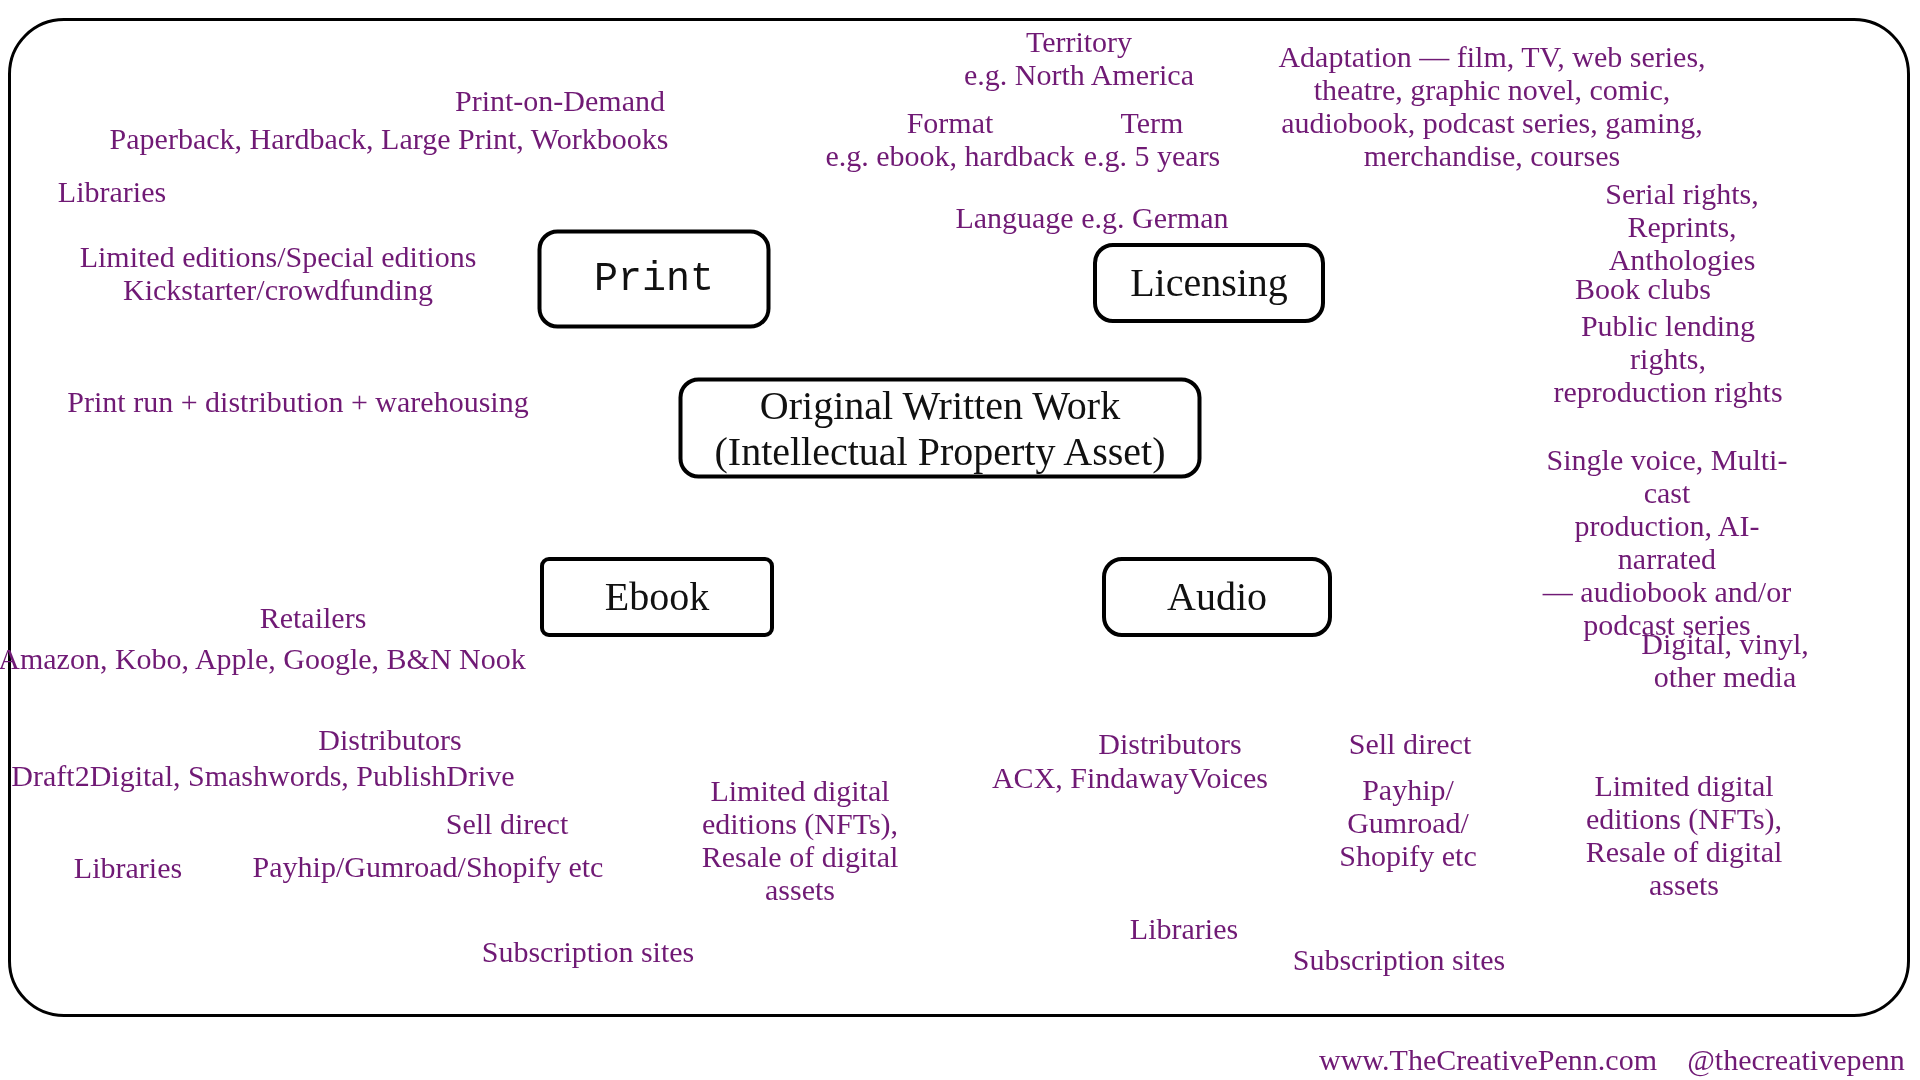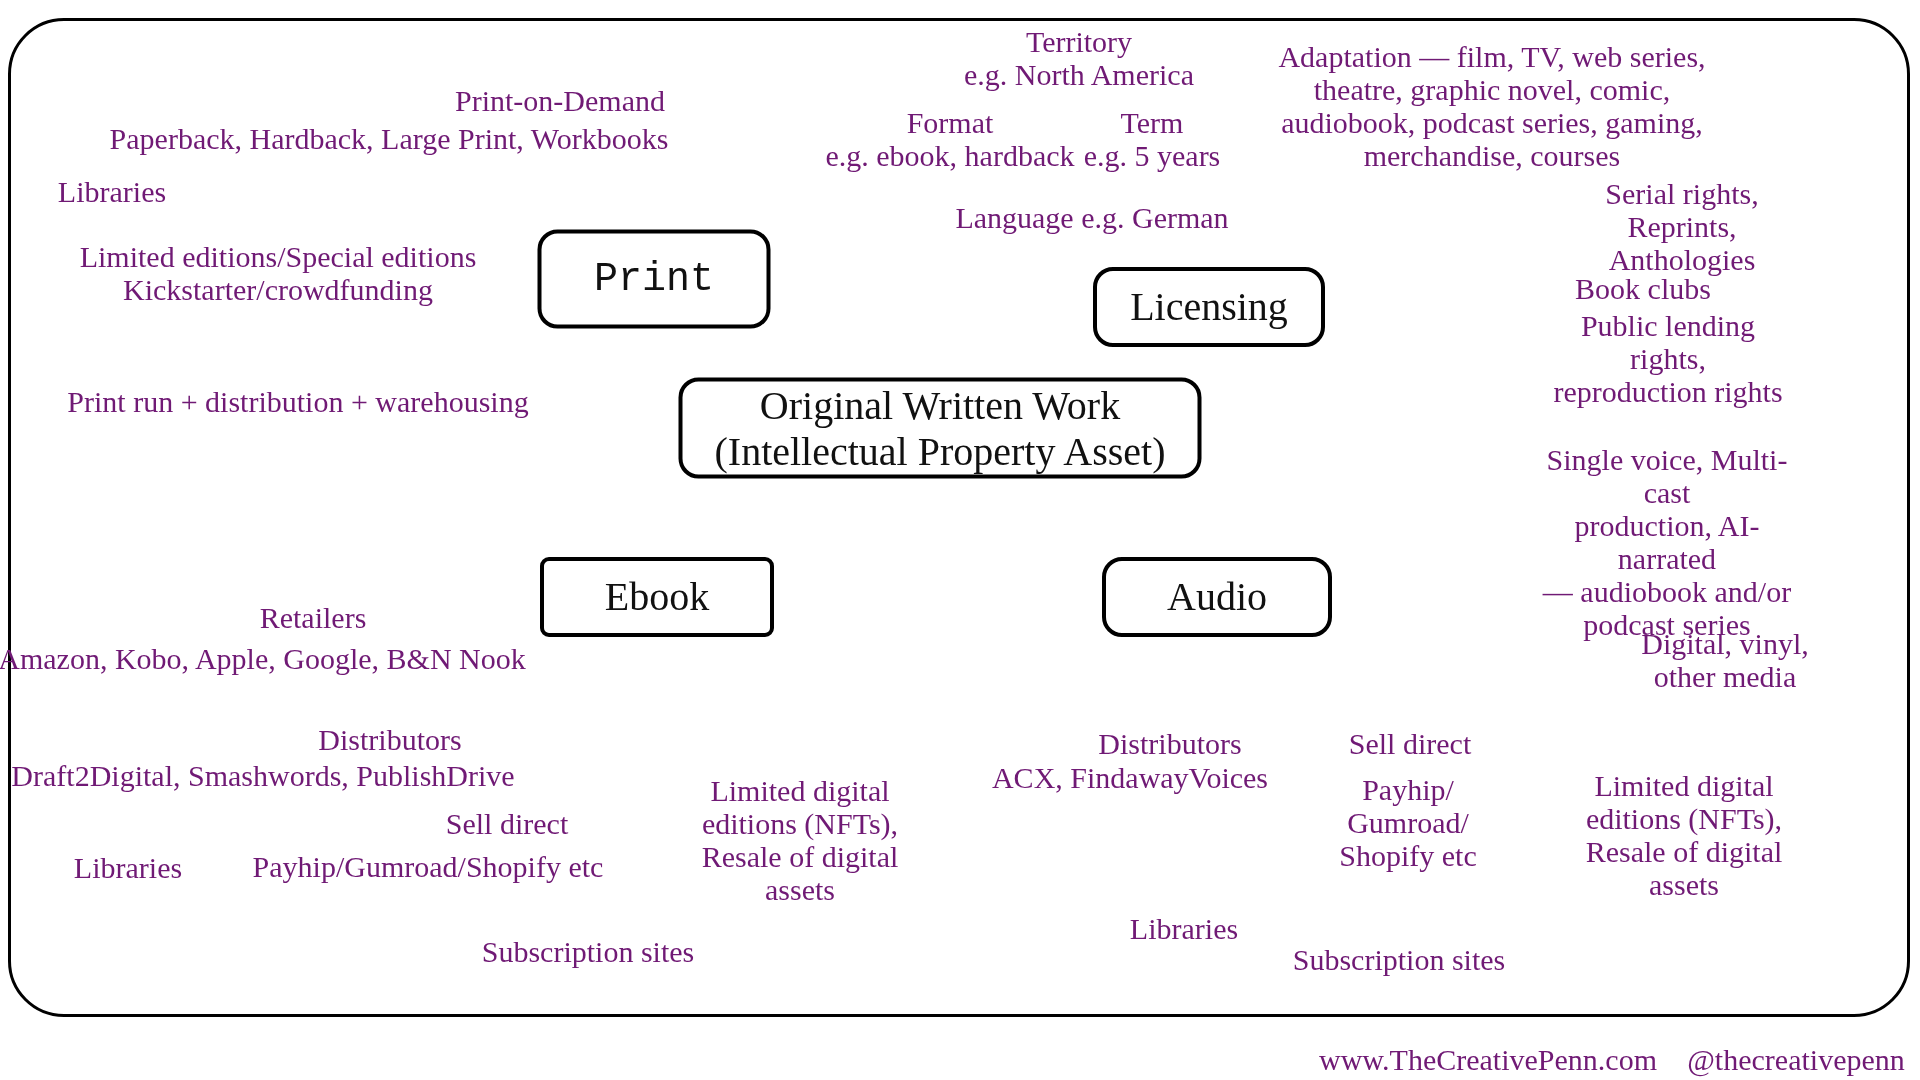--- a/index.html
+++ b/index.html
@@ -49,21 +49,21 @@
 <body>
 
 <div class="stage">
 
   <div class="frame"></div>
 
   <div class="node" style="left:654px; top:279px; width:233px; height:99px;font-family:Liberation Mono, monospace;">
     <span>Print</span>
   </div>
 
-  <div class="node" style="left:1209px; top:283px; width:232px; height:80px;margin-top:24px;">
+  <div class="node" style="left:1209px; top:283px; width:232px; height:80px;">
     <span>Licensing</span>
   </div>
 
   <div class="node" style="left:657px; top:597px; width:234px; height:80px;border-radius:9px;">
     <span>Ebook</span>
   </div>
 
   <div class="node" style="left:1217px; top:597px; width:230px; height:80px;">
     <span>Audio</span>
   </div>

